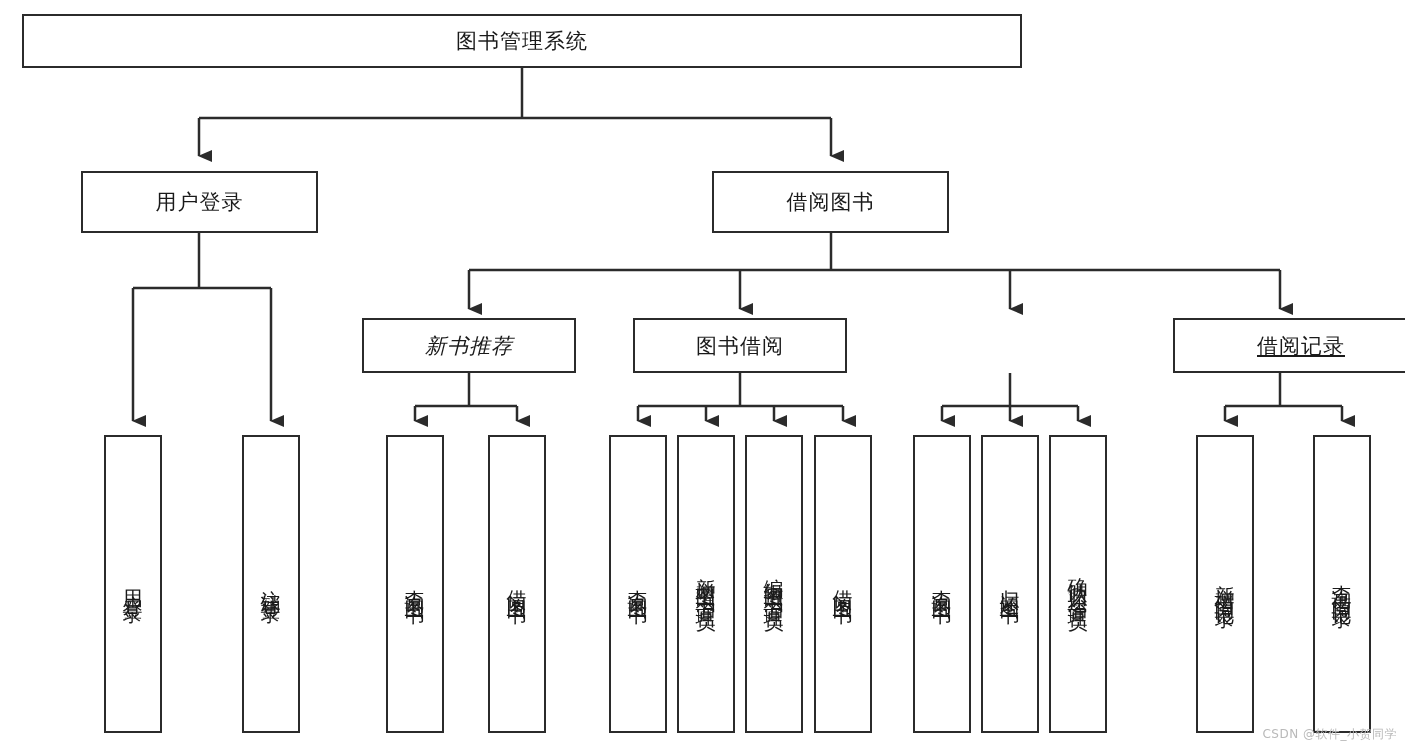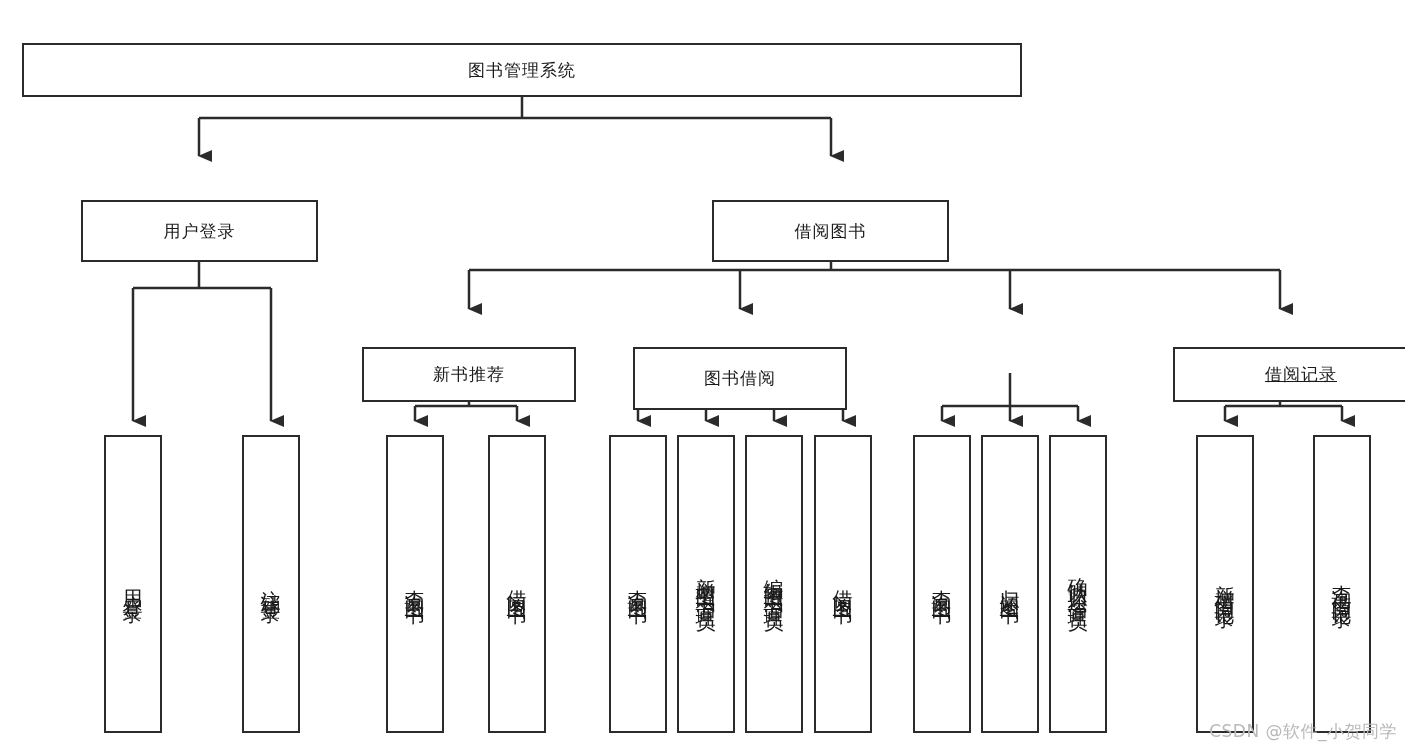--- a/index.html
+++ b/index.html
@@ -29,23 +29,22 @@
     box-sizing: border-box;
     border: 2px solid #2b2b2b;
     background: #ffffff;
     display: flex;
     align-items: center;
     justify-content: center;
     color: #1a1a1a;
     z-index: 2;
   }
   .node.horiz {
-    font-size: 17px;
+    font-size: 21px;
     letter-spacing: 1px;
-    margin-top: 29px;
   }
   .node.vert {
     writing-mode: vertical-rl;
     text-orientation: upright;
     font-size: 20px;
     letter-spacing: 5px;
     line-height: 1;
     padding: 4px 0;
   }
   .node.vert .label {
@@ -55,21 +54,21 @@
     display: block;
   }
   .node .label {
     display: block;
     white-space: nowrap;
   }
   .watermark {
     position: absolute;
     right: 8px;
     bottom: 4px;
-    font-size: 17px;
+    font-size: 12px;
     color: #b9b9b9;
     letter-spacing: 0.5px;
     z-index: 3;
     white-space: nowrap;
   }
 </style>
 </head>
 <body>
 
 <div id="canvas">
@@ -128,24 +127,24 @@
     <span class="label">图书管理系统</span>
   </div>
 
   <div class="node horiz" style="left:81px; top:171px; width:237px; height:62px;">
     <span class="label">用户登录</span>
   </div>
   <div class="node horiz" style="left:712px; top:171px; width:237px; height:62px;">
     <span class="label">借阅图书</span>
   </div>
 
-  <div class="node horiz" style="left:362px; top:318px; width:214px; height:55px;">
+  <div class="node horiz" style="left:362px; top:318px; width:214px; height:55px;font-style:italic;">
     <span class="label">新书推荐</span>
   </div>
-  <div class="node horiz" style="left:633px; top:318px; width:214px; height:63px;">
+  <div class="node horiz" style="left:633px; top:318px; width:214px; height:55px;">
     <span class="label">图书借阅</span>
   </div>
   <div class="node horiz" style="left:1173px; top:318px; width:256px; height:55px;text-decoration:underline;">
     <span class="label">借阅记录</span>
   </div>
 
   <div class="node vert" style="left:104px; top:435px; width:58px; height:298px;">
     <span class="label">用户登录</span>
   </div>
   <div class="node vert" style="left:242px; top:435px; width:58px; height:298px;">

